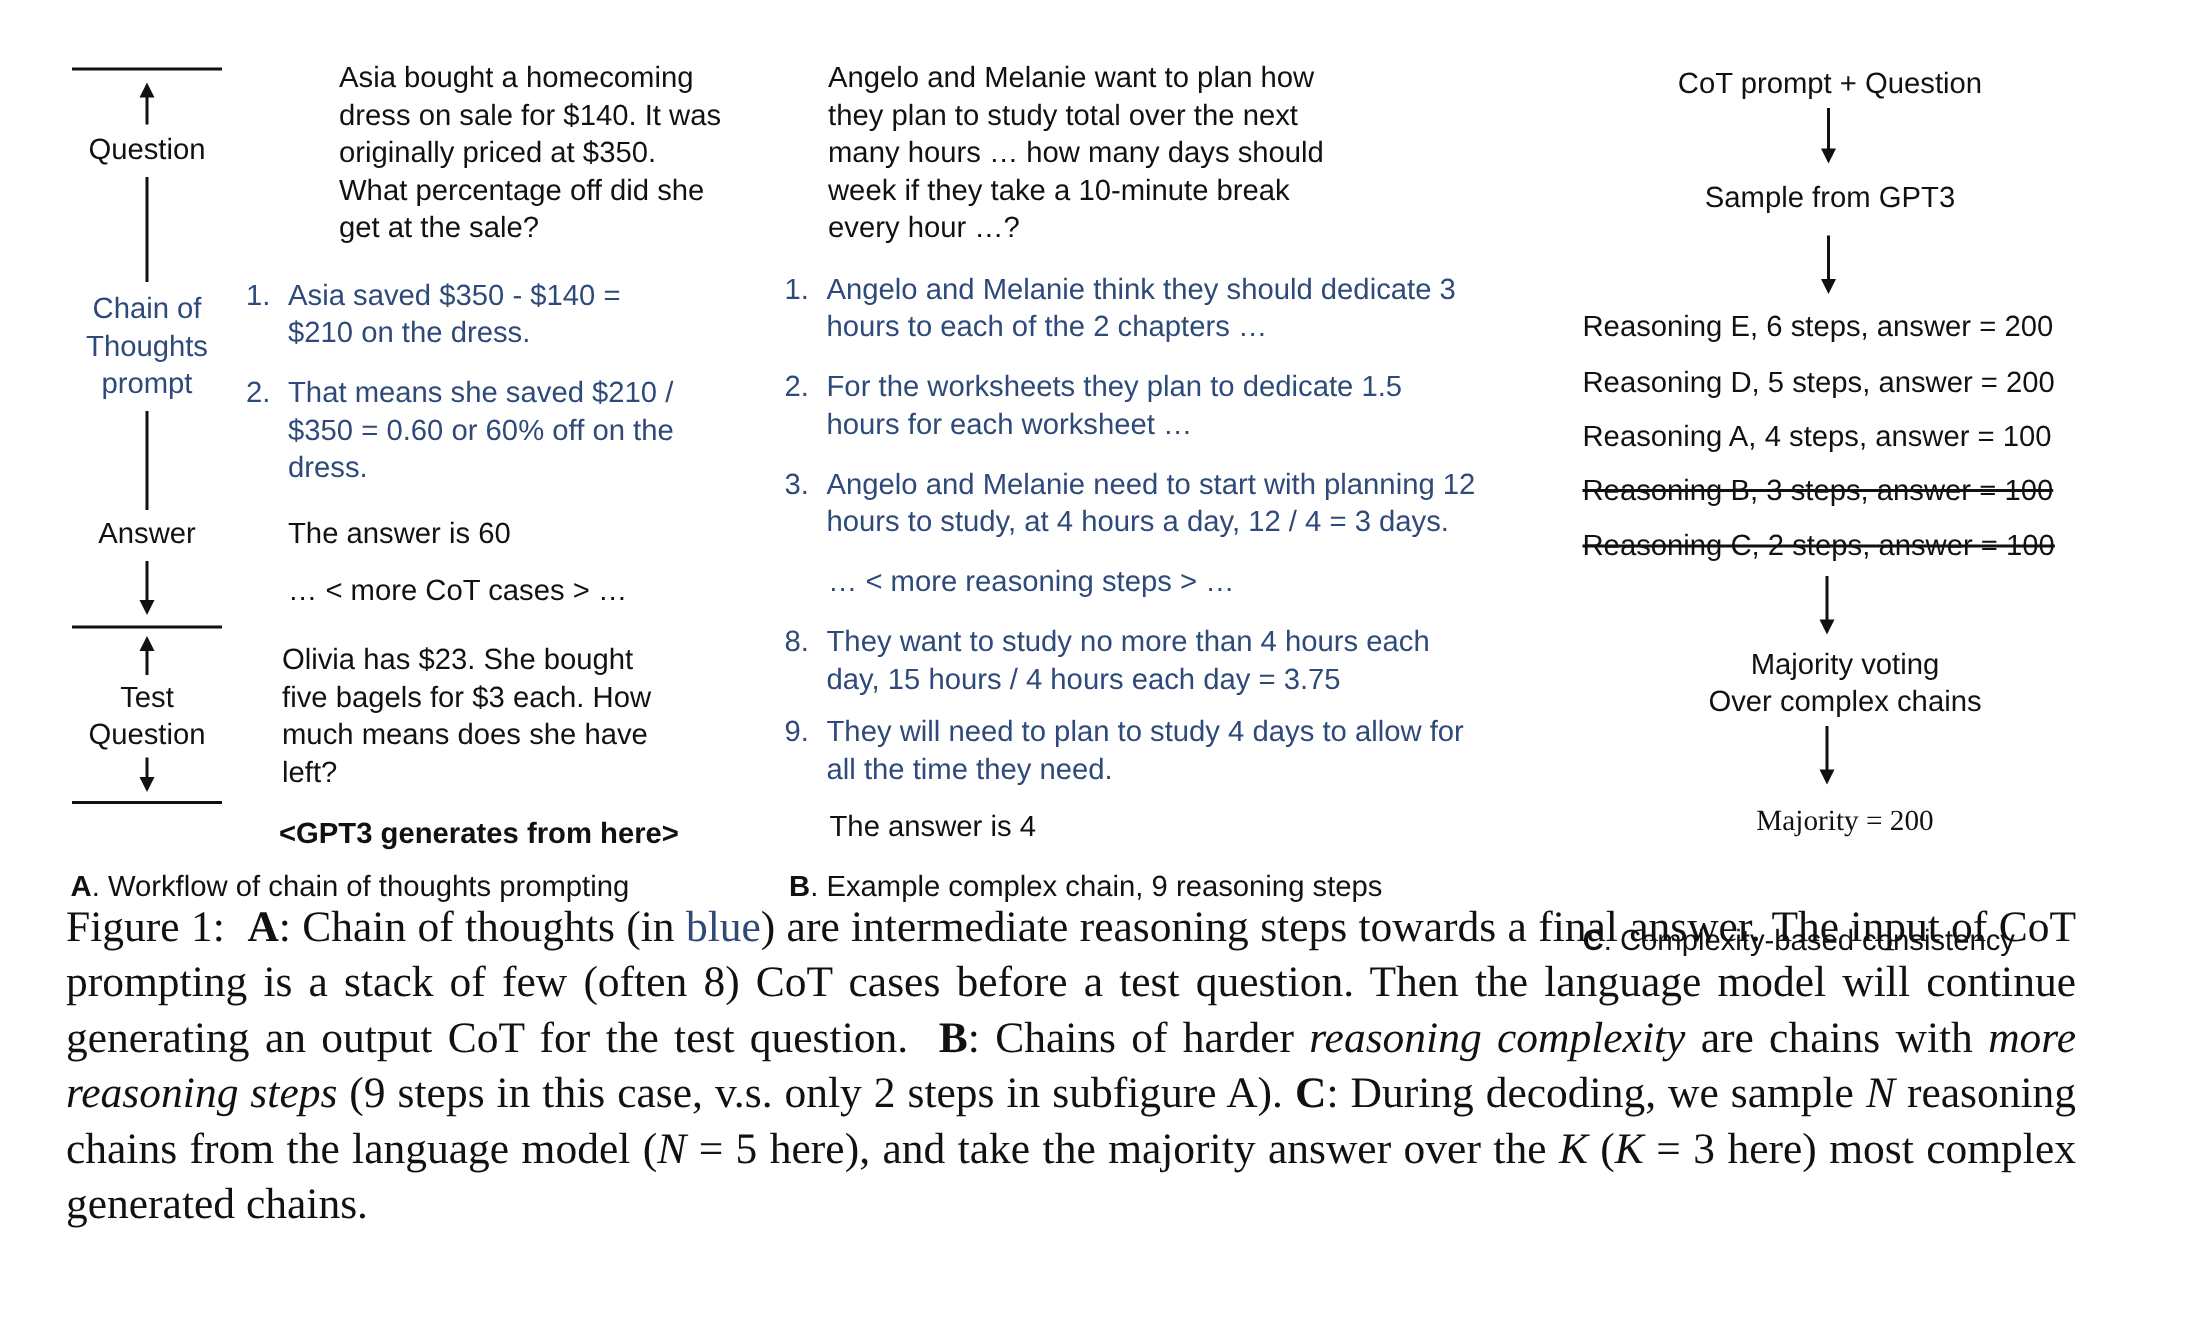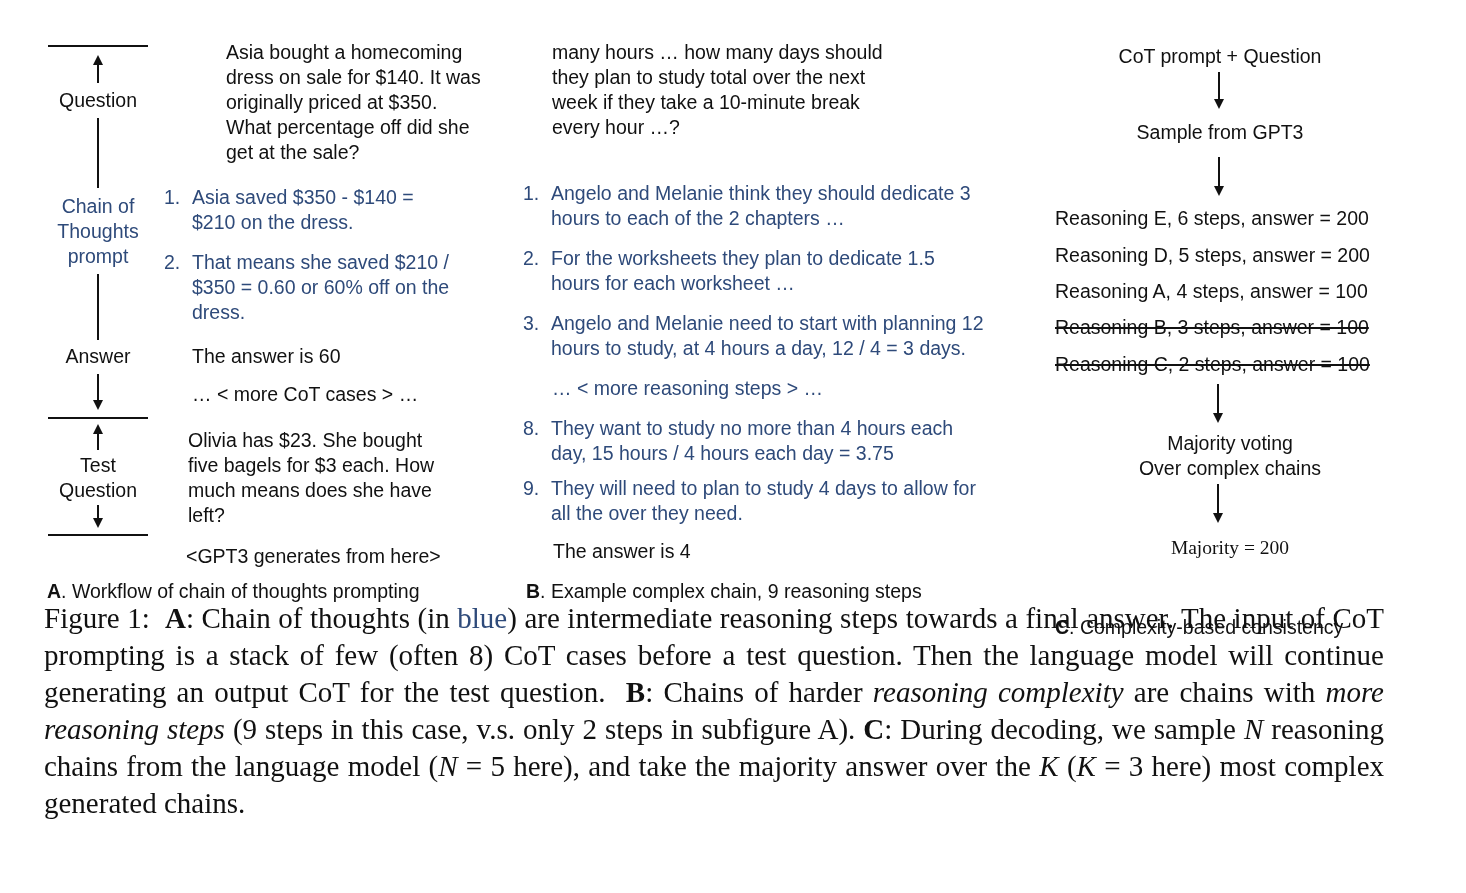--- a/index.html
+++ b/index.html
@@ -78,31 +78,32 @@
 
   <div class="abs" style="left:192px; top:344px;">The answer is 60</div>
   <div class="abs" style="left:192px; top:382px;">…  &lt; more CoT cases &gt; …</div>
 
   <div class="abs" style="left:188px; top:428px;">
     <div>Olivia has $23. She bought</div>
     <div>five bagels for $3 each. How</div>
     <div>much means does she have</div>
     <div>left?</div>
   </div>
-  <div class="abs" style="left:186px; top:544px;">&lt;GPT3 generates from here&gt;</div>
+  <div class="abs" style="left:186px; top:544px;font-weight:bold;">&lt;GPT3 generates from here&gt;</div>
 
   <div class="abs" style="left:47px; top:579px;">
     <b>A</b><span>. Workflow of chain of thoughts prompting</span>
   </div>
 </div>
 
 <div class="sans fig">
   <div class="abs" style="left:552px; top:40px;">
+    <div>Angelo and Melanie want to plan how</div>
+    <div>they plan to study total over the next</div>
     <div>many hours … how many days should</div>
-    <div>they plan to study total over the next</div>
     <div>week if they take a 10-minute break</div>
     <div>every hour …?</div>
   </div>
 
   <div class="step blue" style="left:523px; top:181px;">
     <span class="num">1.</span>
     <div>
         <div>Angelo and Melanie think they should dedicate 3</div>
         <div>hours to each of the 2 chapters …</div>
       </div>
@@ -126,21 +127,21 @@
     <span class="num">8.</span>
     <div>
         <div>They want to study no more than 4 hours each</div>
         <div>day, 15 hours / 4 hours each day = 3.75</div>
       </div>
   </div>
   <div class="step blue" style="left:523px; top:476px;">
     <span class="num">9.</span>
     <div>
         <div>They will need to plan to study 4 days to allow for</div>
-        <div>all the over they need.</div>
+        <div>all the time they need.</div>
       </div>
   </div>
   <div class="abs" style="left:553px; top:539px;">The answer is 4</div>
 
   <div class="abs" style="left:526px; top:579px;">
     <b>B</b><span>. Example complex chain, 9 reasoning steps</span>
   </div>
 </div>
 
 <div class="sans fig">

